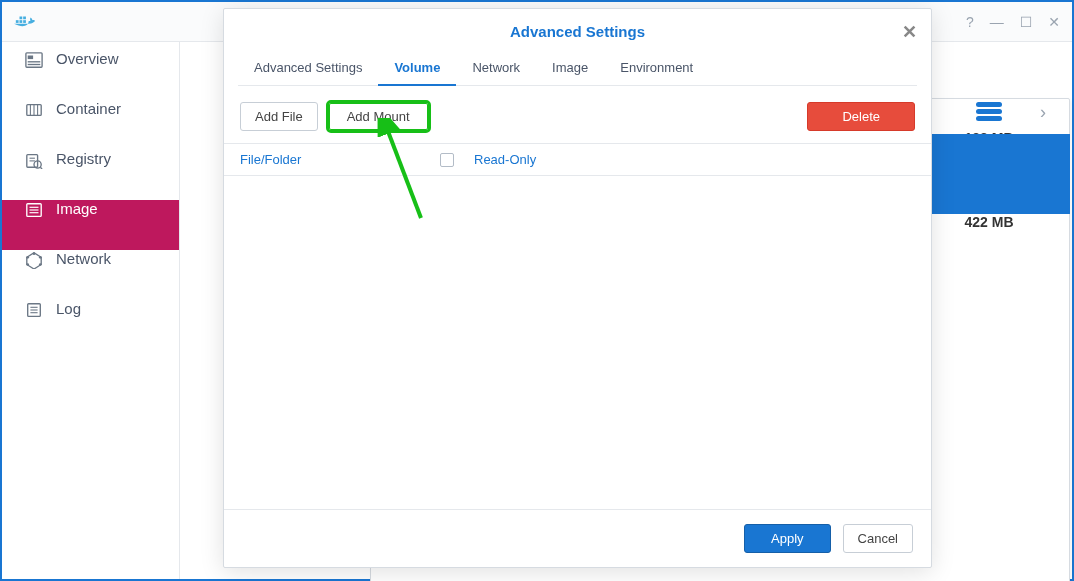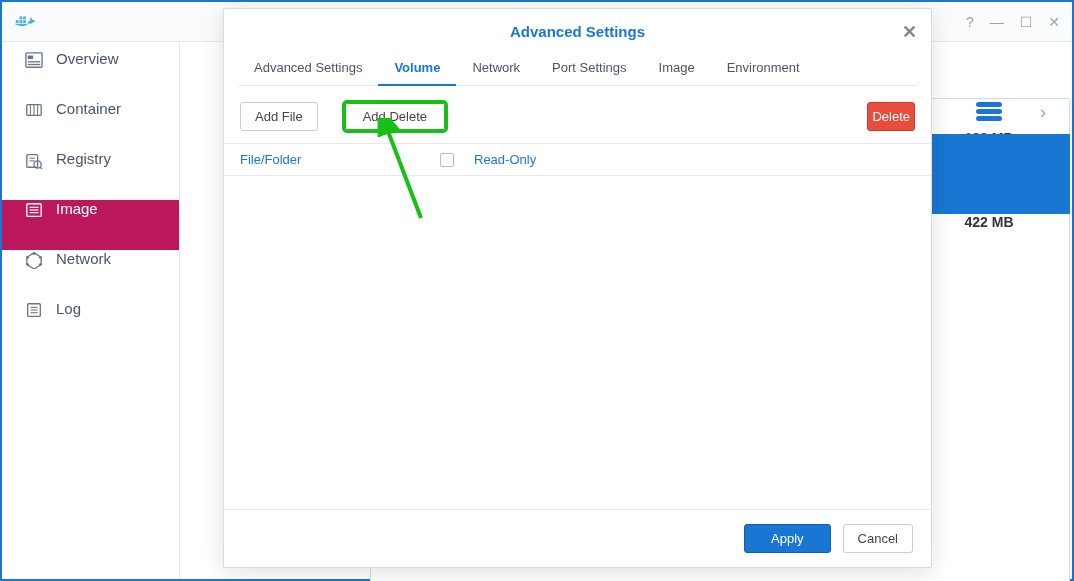--- a/index.html
+++ b/index.html
@@ -69,27 +69,27 @@
     }
     .tab {
       padding: 10px 16px; font-size: 13px; color: #4a5568; cursor: pointer; position: relative;
     }
     .tab.active { color: #1976d2; font-weight: 700; }
     .tab.active::after {
       content: ''; position: absolute; left: 0; right: 0; bottom: -1px; height: 2px; background: #1976d2;
     }
 
     .toolbar {
-      display: flex; align-items: center; gap: 24px; padding: 14px 16px 10px 16px;
+      display: flex; align-items: center; gap: 8px; padding: 14px 16px 10px 16px;
     }
     .btn {
       padding: 6px 14px; border: 1px solid #c7ced6; background: #fff; border-radius: 3px;
       font-size: 13px; color: #444; cursor: pointer;
     }
-    .btn-danger { background: #e74c3c; color: #fff; border-color: #d63a2a; margin-left: auto; padding: 6px 4px;}
+    .btn-danger { background: #e74c3c; color: #fff; border-color: #d63a2a; margin-left: auto; padding: 6px 34px;}
     .btn-primary { background: #1976d2; color: #fff; border-color: #155fa8; padding: 6px 26px; }
 
     .highlight-box {
       border: 3px solid #17bf17; border-radius: 5px; padding: 4px 12px;
       background: #fff; box-shadow: 0 0 0 1px #17bf17 inset;
     }
 
     .arrow {
       position: absolute; left: 374px; top: 116px; z-index: 20; pointer-events: none;
     }
@@ -254,29 +254,28 @@
   <div class="modal">
     <div class="modal-title">
       <span>Advanced Settings</span>
       <span class="modal-close">✕</span>
     </div>
 
     <div class="tabs">
       <div class="tab">Advanced Settings</div>
       <div class="tab active">Volume</div>
       <div class="tab">Network</div>
-      <div class="tab">Port Settings</div>
       <div class="tab">Image</div>
       <div class="tab">Environment</div>
     </div>
 
     <div class="toolbar">
       <button class="btn">Add File</button>
       <span class="highlight-box">
-        <button class="btn" style="border:none;padding:2px 6px;">Add Delete</button>
+        <button class="btn" style="border:none;padding:2px 6px;">Add Mount</button>
       </span>
       <button class="btn btn-danger">Delete</button>
     </div>
 
     <div class="table-head">
       <div class="col-file">File/Folder</div>
       <div class="col-read">
         <span class="checkbox"></span>
         <span>Read-Only</span>
       </div>

